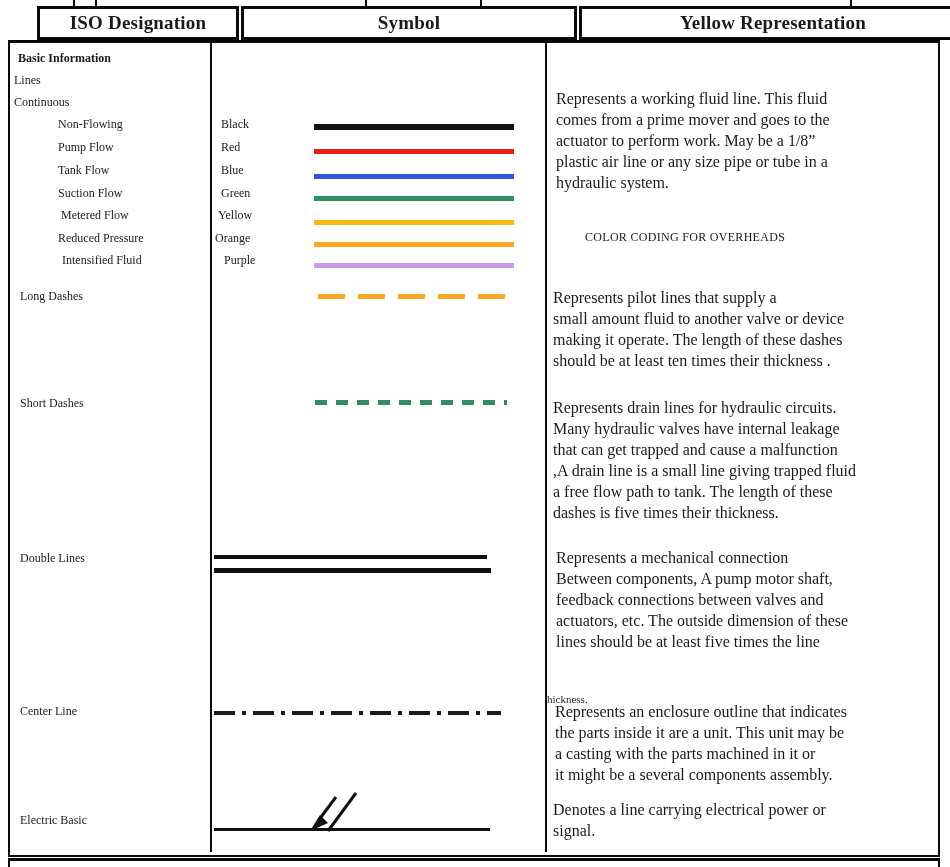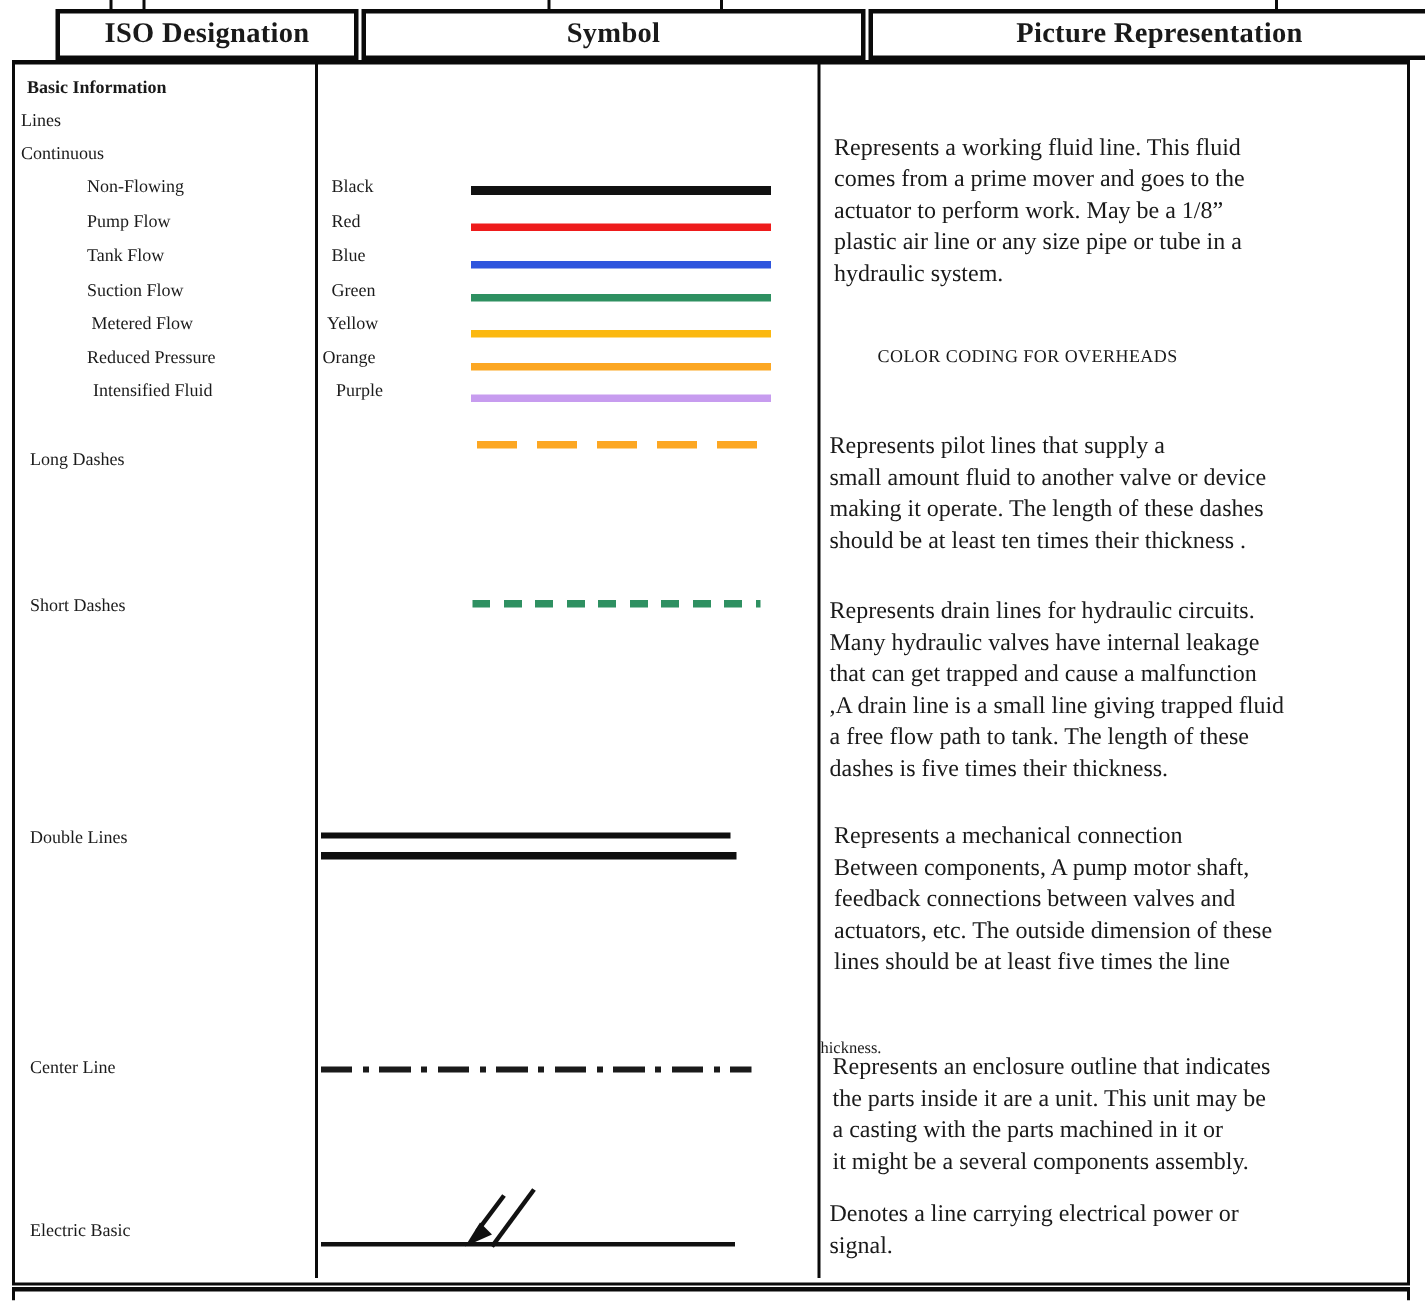--- a/index.html
+++ b/index.html
@@ -57,40 +57,40 @@
   <span class="tick" style="left:480px"></span>
   <span class="tick" style="left:850px"></span>
 
   <div class="hcell" style="left:8px;width:196px;">
       <span>ISO Designation</span>
     </div>
   <div class="hcell" style="left:212px;width:330px;">
       <span>Symbol</span>
     </div>
   <div class="hcell" style="left:550px;width:382px;">
-      <span>Picture Representation</span>
+      <span>Yellow Representation</span>
     </div>
 
   <div class="body-frame"></div>
   <div class="vdiv" style="left:210px"></div>
   <div class="vdiv" style="left:545px"></div>
 
   <div class="txt bold" style="left:18px;top:48px;">Basic Information</div>
   <div class="txt" style="left:14px;top:70px;">Lines</div>
   <div class="txt" style="left:14px;top:92px;">Continuous</div>
 
   <div class="txt" style="left:58px;top:114px;">Non-Flowing</div>
   <div class="txt" style="left:58px;top:137px;">Pump Flow</div>
   <div class="txt" style="left:58px;top:160px;">Tank Flow</div>
   <div class="txt" style="left:58px;top:183px;">Suction Flow</div>
   <div class="txt" style="left:61px;top:205px;">Metered Flow</div>
   <div class="txt" style="left:58px;top:228px;">Reduced Pressure</div>
   <div class="txt" style="left:62px;top:250px;">Intensified Fluid</div>
 
-  <div class="txt" style="left:20px;top:286px;margin-top:10px;">Long Dashes</div>
+  <div class="txt" style="left:20px;top:286px;">Long Dashes</div>
   <div class="txt" style="left:20px;top:393px;">Short Dashes</div>
   <div class="txt" style="left:20px;top:548px;">Double Lines</div>
   <div class="txt" style="left:20px;top:701px;">Center Line</div>
   <div class="txt" style="left:20px;top:810px;">Electric Basic</div>
 
   <div class="txt" style="left:221px;top:114px;">Black</div>
   <div class="txt" style="left:221px;top:137px;">Red</div>
   <div class="txt" style="left:221px;top:160px;">Blue</div>
   <div class="txt" style="left:221px;top:183px;">Green</div>
   <div class="txt" style="left:218px;top:205px;">Yellow</div>

